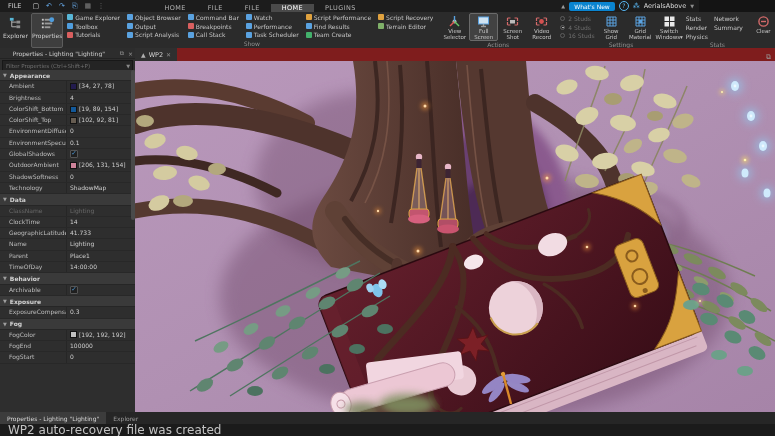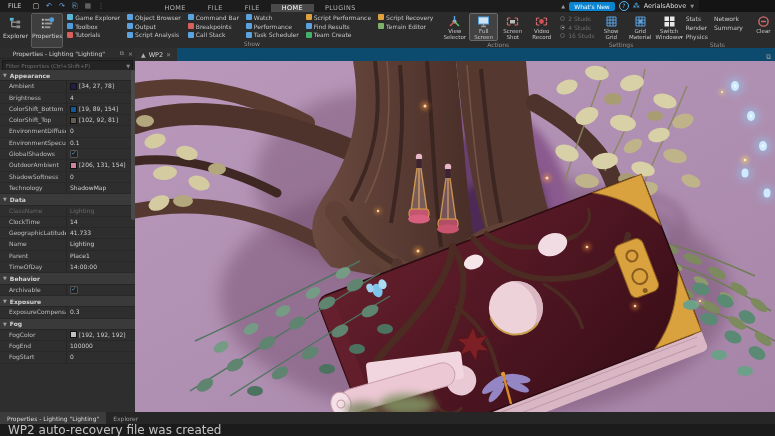--- a/index.html
+++ b/index.html
@@ -61,21 +61,21 @@
   .prow .k{flex:0 0 57px;padding-left:9px;color:#bdbdbd;white-space:nowrap;overflow:hidden;}
   .prow .v{flex:1;border-left:1px solid #262626;padding-left:3px;color:#cfcfcf;display:flex;align-items:center;white-space:nowrap;overflow:hidden;}
   .prow.dis .k,.prow.dis .v{color:#696969;}
   .phead{display:flex;align-items:center;height:10.3px;background:#3a3a3a;border-bottom:1px solid #262626;font-size:6px;color:#d2d2d2;font-weight:bold;}
   .phead .chev{font-size:5px;color:#9f9f9f;padding:0 3px 0 3px;font-weight:normal;}
   .swatch{width:5px;height:5px;border:1px solid #121212;margin-right:2px;flex:0 0 5px;}
   .chk{width:6px;height:6px;background:#1f1f1f;border:1px solid #555;border-radius:1px;color:#4f9ddd;font-size:6.5px;line-height:5px;text-align:center;}
   #prop-scroll{position:absolute;right:0;top:22px;width:4px;height:150px;background:#4a4a4a;border-radius:2px;}
   
   #viewport{left:135px;top:48px;width:640px;height:364px;}
-  #vtabbar{height:13px;background:#0c4a6e;display:flex;align-items:flex-end;}
+  #vtabbar{height:13px;background:#7f1d1d;display:flex;align-items:flex-end;}
   .vtab{height:13px;display:flex;align-items:center;gap:3px;background:#2f2f2f;padding:0 6px;font-size:6.5px;color:#d2d2d2;}
   .vtab .place-ic{color:#b0b0b0;font-size:6px;}
   .vtab .close{color:#8f8f8f;font-size:6px;}
   #layout-ic{margin-left:auto;margin-right:4px;color:#9a9a9a;font-size:7px;}
   #scene{display:block;}
   
   #bottomtabs{left:0;top:412px;width:775px;height:12px;background:#262626;display:flex;align-items:flex-end;}
   .btab{height:12px;display:flex;align-items:center;padding:0 7px;font-size:6px;color:#9a9a9a;}
   .btab.active{background:#3c3c3c;color:#d8d8d8;}
   #statusbar{left:0;top:424px;width:775px;height:12px;background:#1b1b1b;display:flex;align-items:center;font-size:12px;color:#c3c3c3;padding-left:8px;box-sizing:border-box;}

